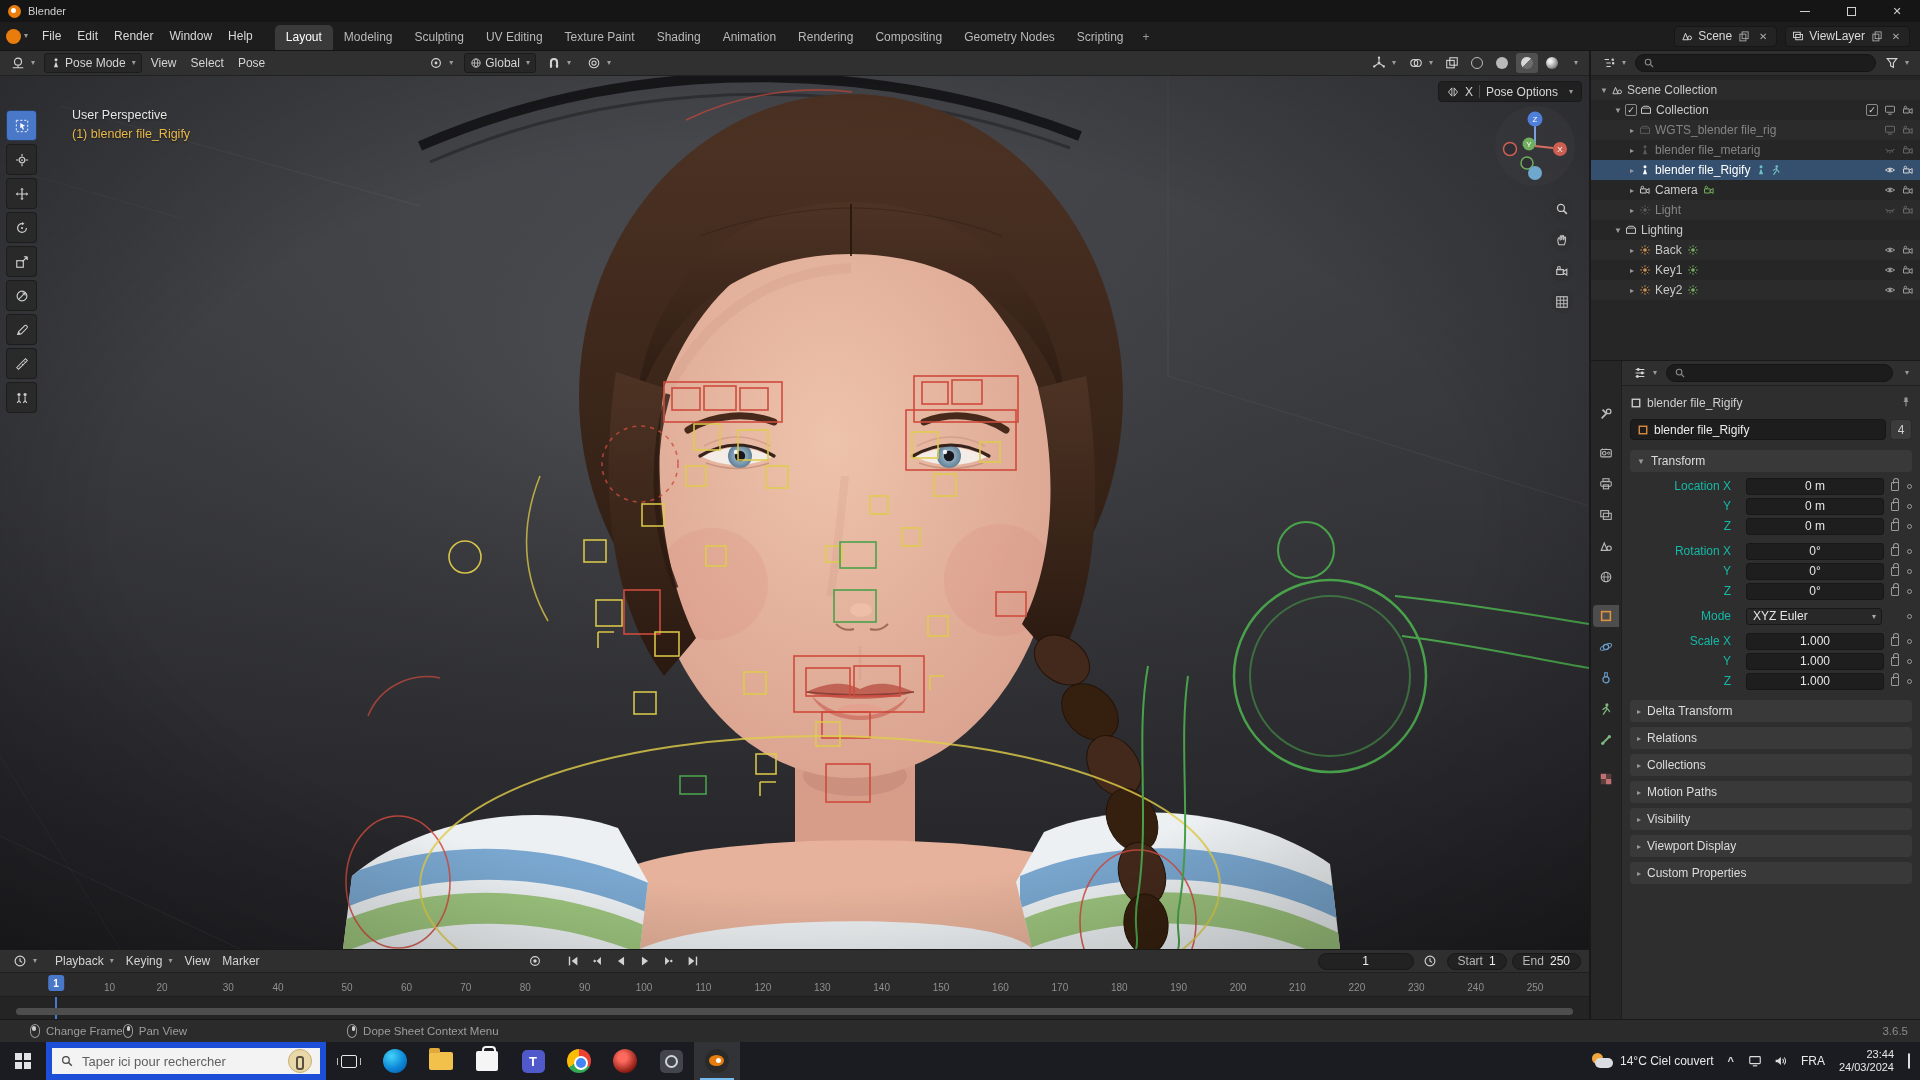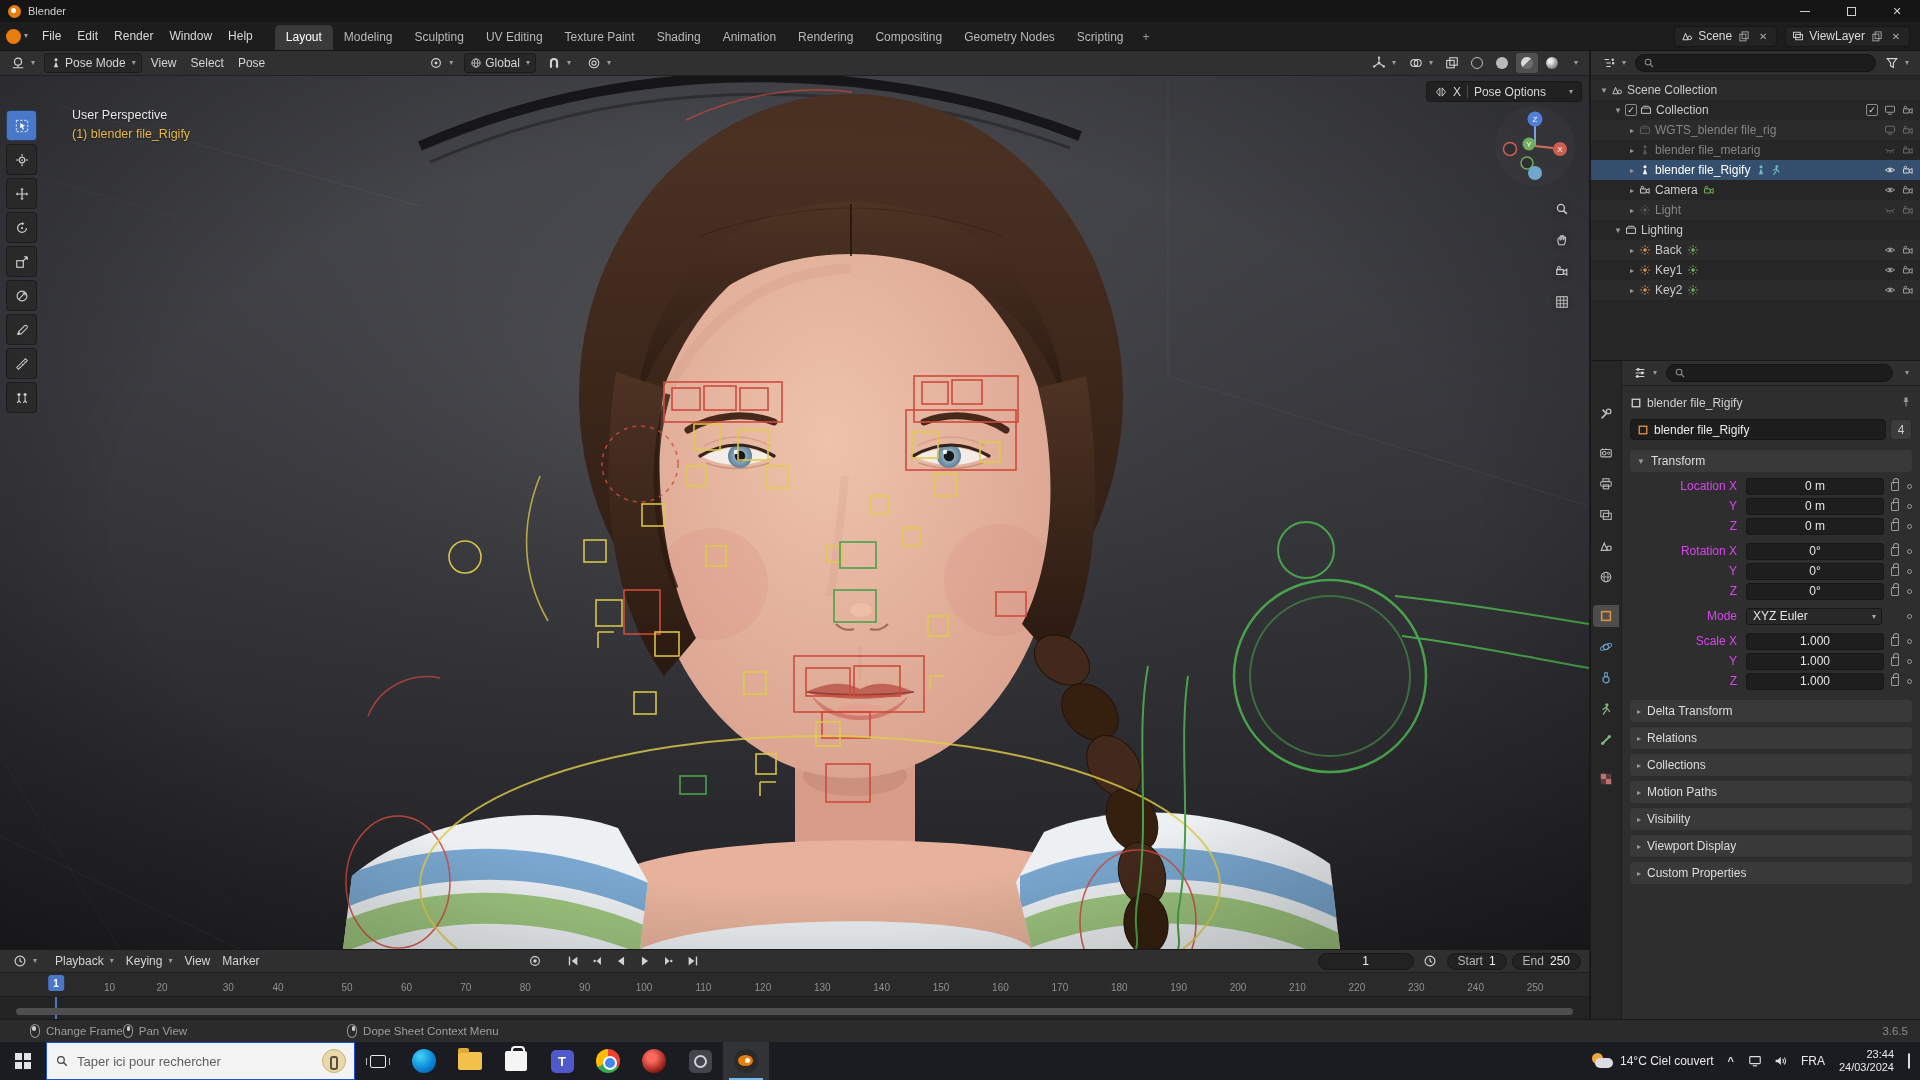--- a/index.html
+++ b/index.html
@@ -81,21 +81,21 @@
 .prop-main{flex:1;display:flex;flex-direction:column;overflow:hidden}
 .prop-body{padding:6px 8px 0 8px}
 .crumb{display:flex;align-items:center;gap:5px;height:22px;color:#cfcfcf}
 .name-row{display:flex;align-items:center;gap:4px;margin:5px 0 10px}
 .id-field{flex:1;display:flex;align-items:center;gap:5px;background:#1d1d1d;border:1px solid #161616;border-radius:4px;height:21px;padding:0 6px;color:#ececec}
 .badge{background:#3b3b3b;border:1px solid #2a2a2a;border-radius:4px;height:21px;min-width:22px;display:flex;align-items:center;justify-content:center;color:#cfcfcf}
 .sec{display:flex;align-items:center;gap:6px;height:22px;background:#393939;border-radius:4px;padding:0 7px;margin:5px 0;color:#dcdcdc}
 .sec .tw{width:auto}
 .prow{display:flex;align-items:center;height:18px;margin-bottom:2px}
 .prow.gap{margin-top:7px}
-.plabel{width:116px;text-align:right;padding-right:9px;color:#d946ef;white-space:nowrap}
+.plabel{width:116px;text-align:right;padding-right:15px;color:#14b8a6;white-space:nowrap}
 .pfield{flex:1;background:#1e1e1e;border:1px solid #171717;border-radius:3px;height:17px;display:flex;align-items:center;justify-content:center;color:#e6e6e6}
 .pfield.dd{background:#282828;justify-content:flex-start;padding:0 6px;position:relative}
 .pfield.dd::after{content:"▾";position:absolute;right:5px;font-size:8px;color:#aaa}
 .plock{width:8px;height:9px;border:1px solid #9a9a9a;border-radius:1px;margin-left:7px;position:relative;flex:none}
 .plock::before{content:"";position:absolute;left:1px;top:-5px;width:4px;height:5px;border:1px solid #9a9a9a;border-bottom:none;border-radius:3px 3px 0 0}
 .pdot{width:5px;height:5px;border:1px solid #9a9a9a;border-radius:50%;margin-left:8px;flex:none}
 .spacer18{width:18px}
 
 .timeline{position:absolute;left:0;top:949px;width:1589px;height:70px;background:#262626;border-top:1px solid #191919}
 .tl-header{height:23px;background:#2f2f2f;border-bottom:1px solid #202020;display:flex;align-items:center;gap:4px;padding:0 8px}
@@ -116,21 +116,21 @@
 .sb-item{display:flex;align-items:center;gap:6px}
 .mouse{width:10px;height:14px;border:1px solid #999;border-radius:5px/6px;position:relative;flex:none}
 .mouse i{position:absolute;top:1px;width:3.5px;height:5px;background:#ccc;border-radius:2px}
 .mouse.l i{left:1px}.mouse.m i{left:3px;width:3px}.mouse.r i{right:1px}
 .sb-ver{margin-left:auto;padding-right:12px;color:#8b8b8b}
 
 .taskbar{position:absolute;left:0;top:1042px;width:1920px;height:38px;background:#1b1c21;display:flex;align-items:center;color:#e8e8e8}
 .tb-start{width:46px;height:38px;display:flex;align-items:center;justify-content:center}
 .winlogo{display:grid;grid-template-columns:7px 7px;grid-template-rows:7px 7px;gap:1.5px}
 .winlogo i{background:#dfe3e6}
-.tb-search{width:309px;height:38px;background:#f3f3f3;border:1px solid #1d4ed8;display:flex;align-items:center;gap:8px;padding:12px 8px;color:#5f5f5f;font-size:13px}
+.tb-search{width:280px;height:38px;background:#f3f3f3;border:6px solid #1d4ed8;display:flex;align-items:center;gap:8px;padding:12px 8px;color:#5f5f5f;font-size:13px}
 .tb-search input{border:none;background:transparent;outline:none;flex:1;font-size:13px;color:#444}
 .tb-search input::placeholder{color:#5f5f5f}
 .badge-clippy{width:24px;height:24px;border-radius:50%;background:#e9d8a9;border:1px solid #c9b070;position:relative;flex:none}
 .badge-clippy::after{content:"";position:absolute;left:7px;top:6px;width:4px;height:10px;border:2px solid #5a5040;border-radius:3px}
 .tb-btn{width:46px;height:38px;display:flex;align-items:center;justify-content:center;position:relative}
 .tb-btn.active{background:rgba(255,255,255,.1)}
 .tb-btn.active::after{content:"";position:absolute;left:6px;right:6px;bottom:0;height:2px;background:#76b9ed}
 .taskview{width:16px;height:13px;border:1.5px solid #e8e8e8;border-radius:2px;position:relative}
 .taskview::before{content:"";position:absolute;left:-5px;top:2px;width:3px;height:7px;border-left:1.5px solid #bbb}
 .taskview::after{content:"";position:absolute;right:-5px;top:2px;width:3px;height:7px;border-right:1.5px solid #bbb}
@@ -787,21 +787,21 @@
           </svg>
         </button>
     </div>
 
     <div class="mirror-bar">
       <svg class="ic sm">
           <use href="#s-mirror"></use>
         </svg>
       <span>X</span>
       <span class="sep"></span>
-      <button class="row" style="gap:20px">
+      <button class="row" style="gap:8px">
           <span>Pose Options</span>
           <span class="arw">▾</span>
         </button>
     </div>
 
     <svg class="gizmo" viewBox="-42 -42 84 84">
       <circle r="40" fill="#3c3c42" opacity=".35"></circle>
       <path d="M0,0 L0,-20" stroke="#7d9fd9" stroke-width="2"></path>
       <path d="M0,0 L18,2" stroke="#d96c60" stroke-width="2"></path>
       <circle cx="0" cy="-27" r="7.5" fill="#4f7fd9"></circle>

